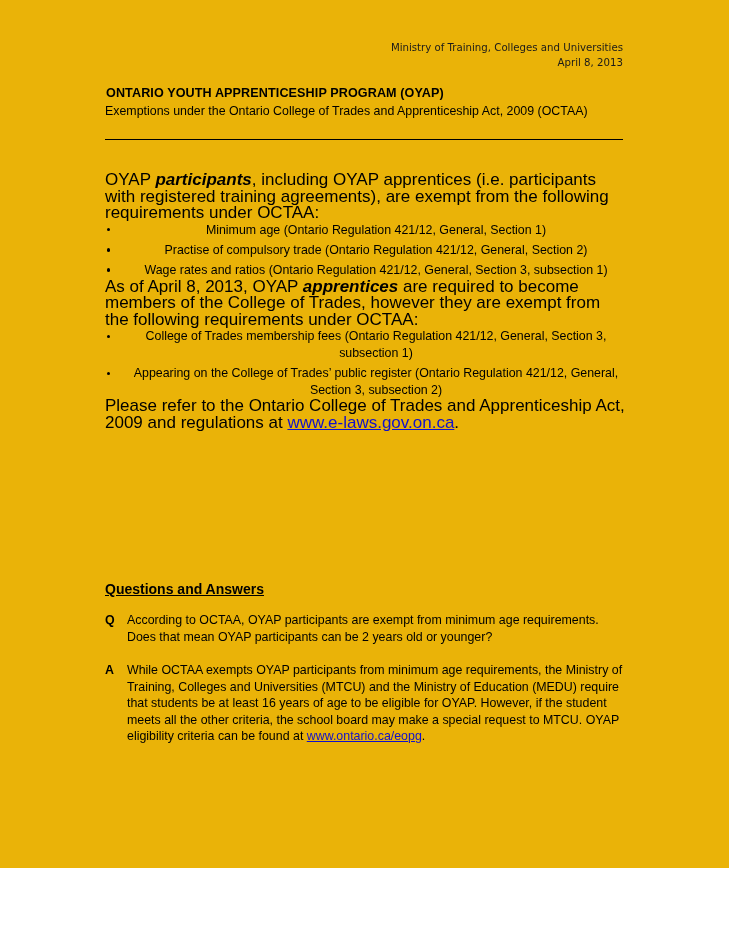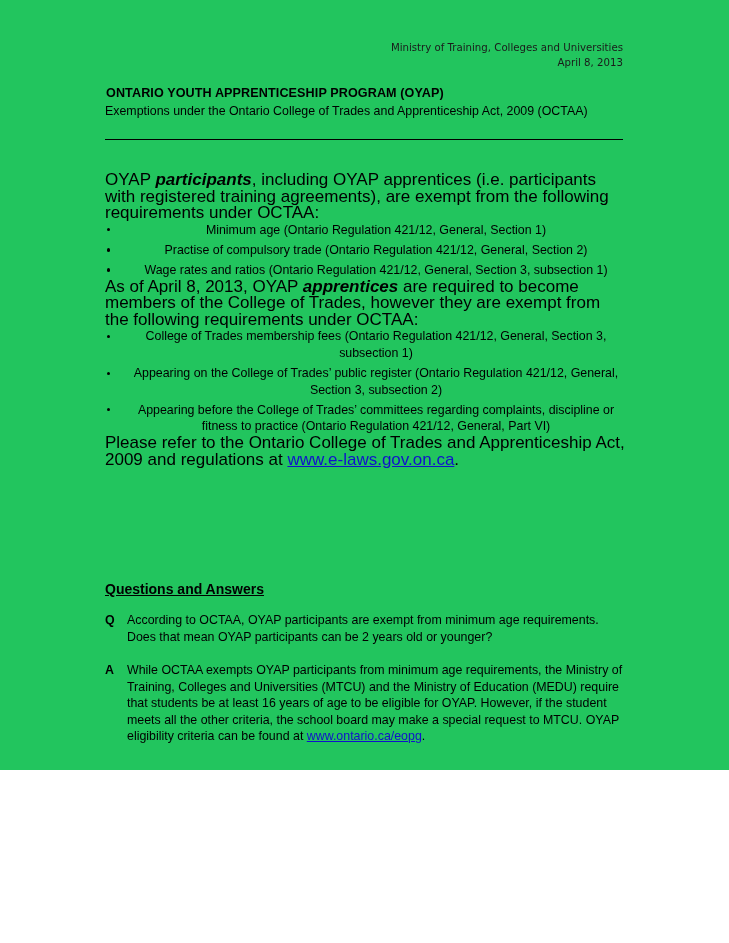--- a/index.html
+++ b/index.html
@@ -12,22 +12,22 @@
     height: 943px;
     position: relative;
     font-family: "Liberation Sans", sans-serif;
     color: #000000;
     -webkit-font-smoothing: antialiased;
   }
   .page {
     position: absolute;
     left: 0; top: 0;
     width: 729px;
-    height: 770px;
-    background: #22c55e;
+    height: 868px;
+    background: #eab308;
     overflow: hidden;
   }
 
   
   .doc-header {
     position: absolute;
     left: 105px;
     top: 40px;
     width: 518px;
     text-align: right;
@@ -172,21 +172,20 @@
       <li>Minimum age (Ontario Regulation 421/12, General, Section 1)</li>
       <li>Practise of compulsory trade (Ontario Regulation 421/12, General, Section 2)</li>
       <li>Wage rates and ratios (Ontario Regulation 421/12, General, Section 3, subsection 1)</li>
     </ul>
 
     <p class="para gap-after-list"><span>As of April 8, 2013, OYAP </span><b class="em">apprentices</b><span> are required to become members of the College of Trades, however they are exempt from the following requirements under OCTAA:</span></p>
 
     <ul class="bullets gap-list">
       <li>College of Trades membership fees (Ontario Regulation 421/12, General, Section 3, subsection 1)</li>
       <li>Appearing on the College of Trades’ public register (Ontario Regulation 421/12, General, Section 3, subsection 2)</li>
-      <li>Appearing before the College of Trades’ committees regarding complaints, discipline or fitness to practice (Ontario Regulation 421/12, General, Part VI)</li>
     </ul>
 
 
     <p class="para gap-para"><span>Please refer to the Ontario College of Trades and Apprenticeship Act, 2009 and regulations at </span><a class="link" href="#">www.e-laws.gov.on.ca</a><span>.</span></p>
 
   </div>
 
   <div class="qa-heading">Questions and Answers</div>
 
   <div class="qa-block" style="top:612px;">

